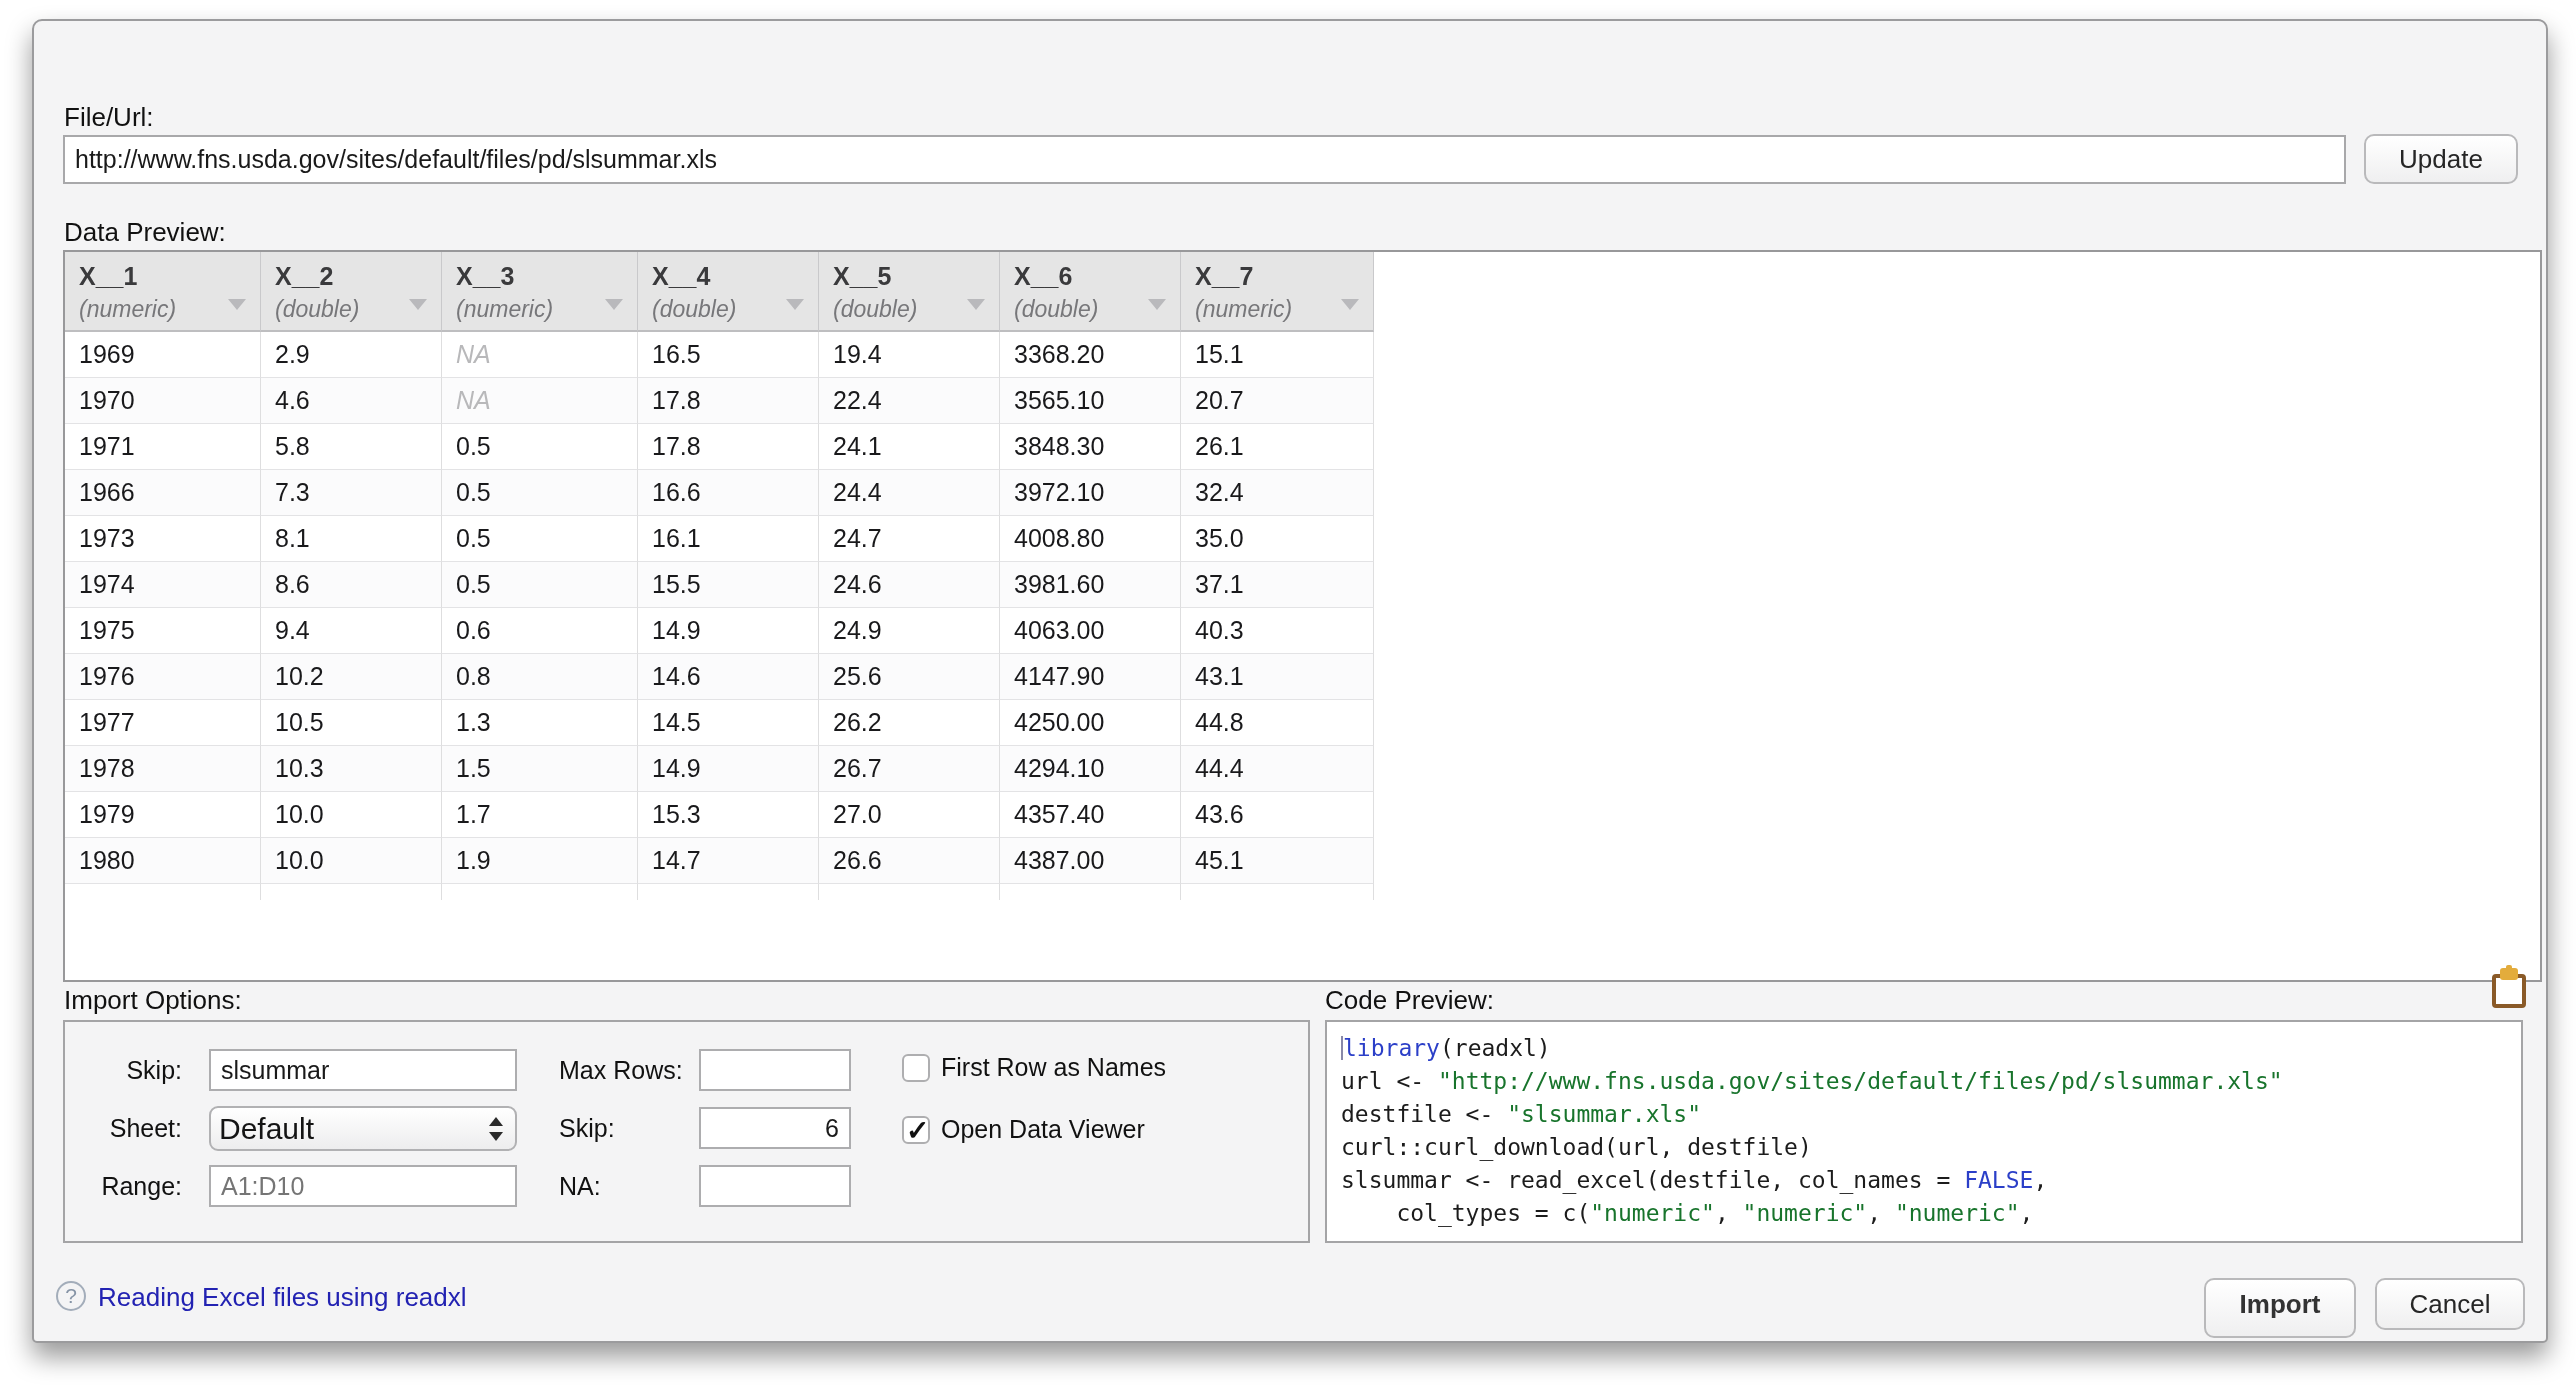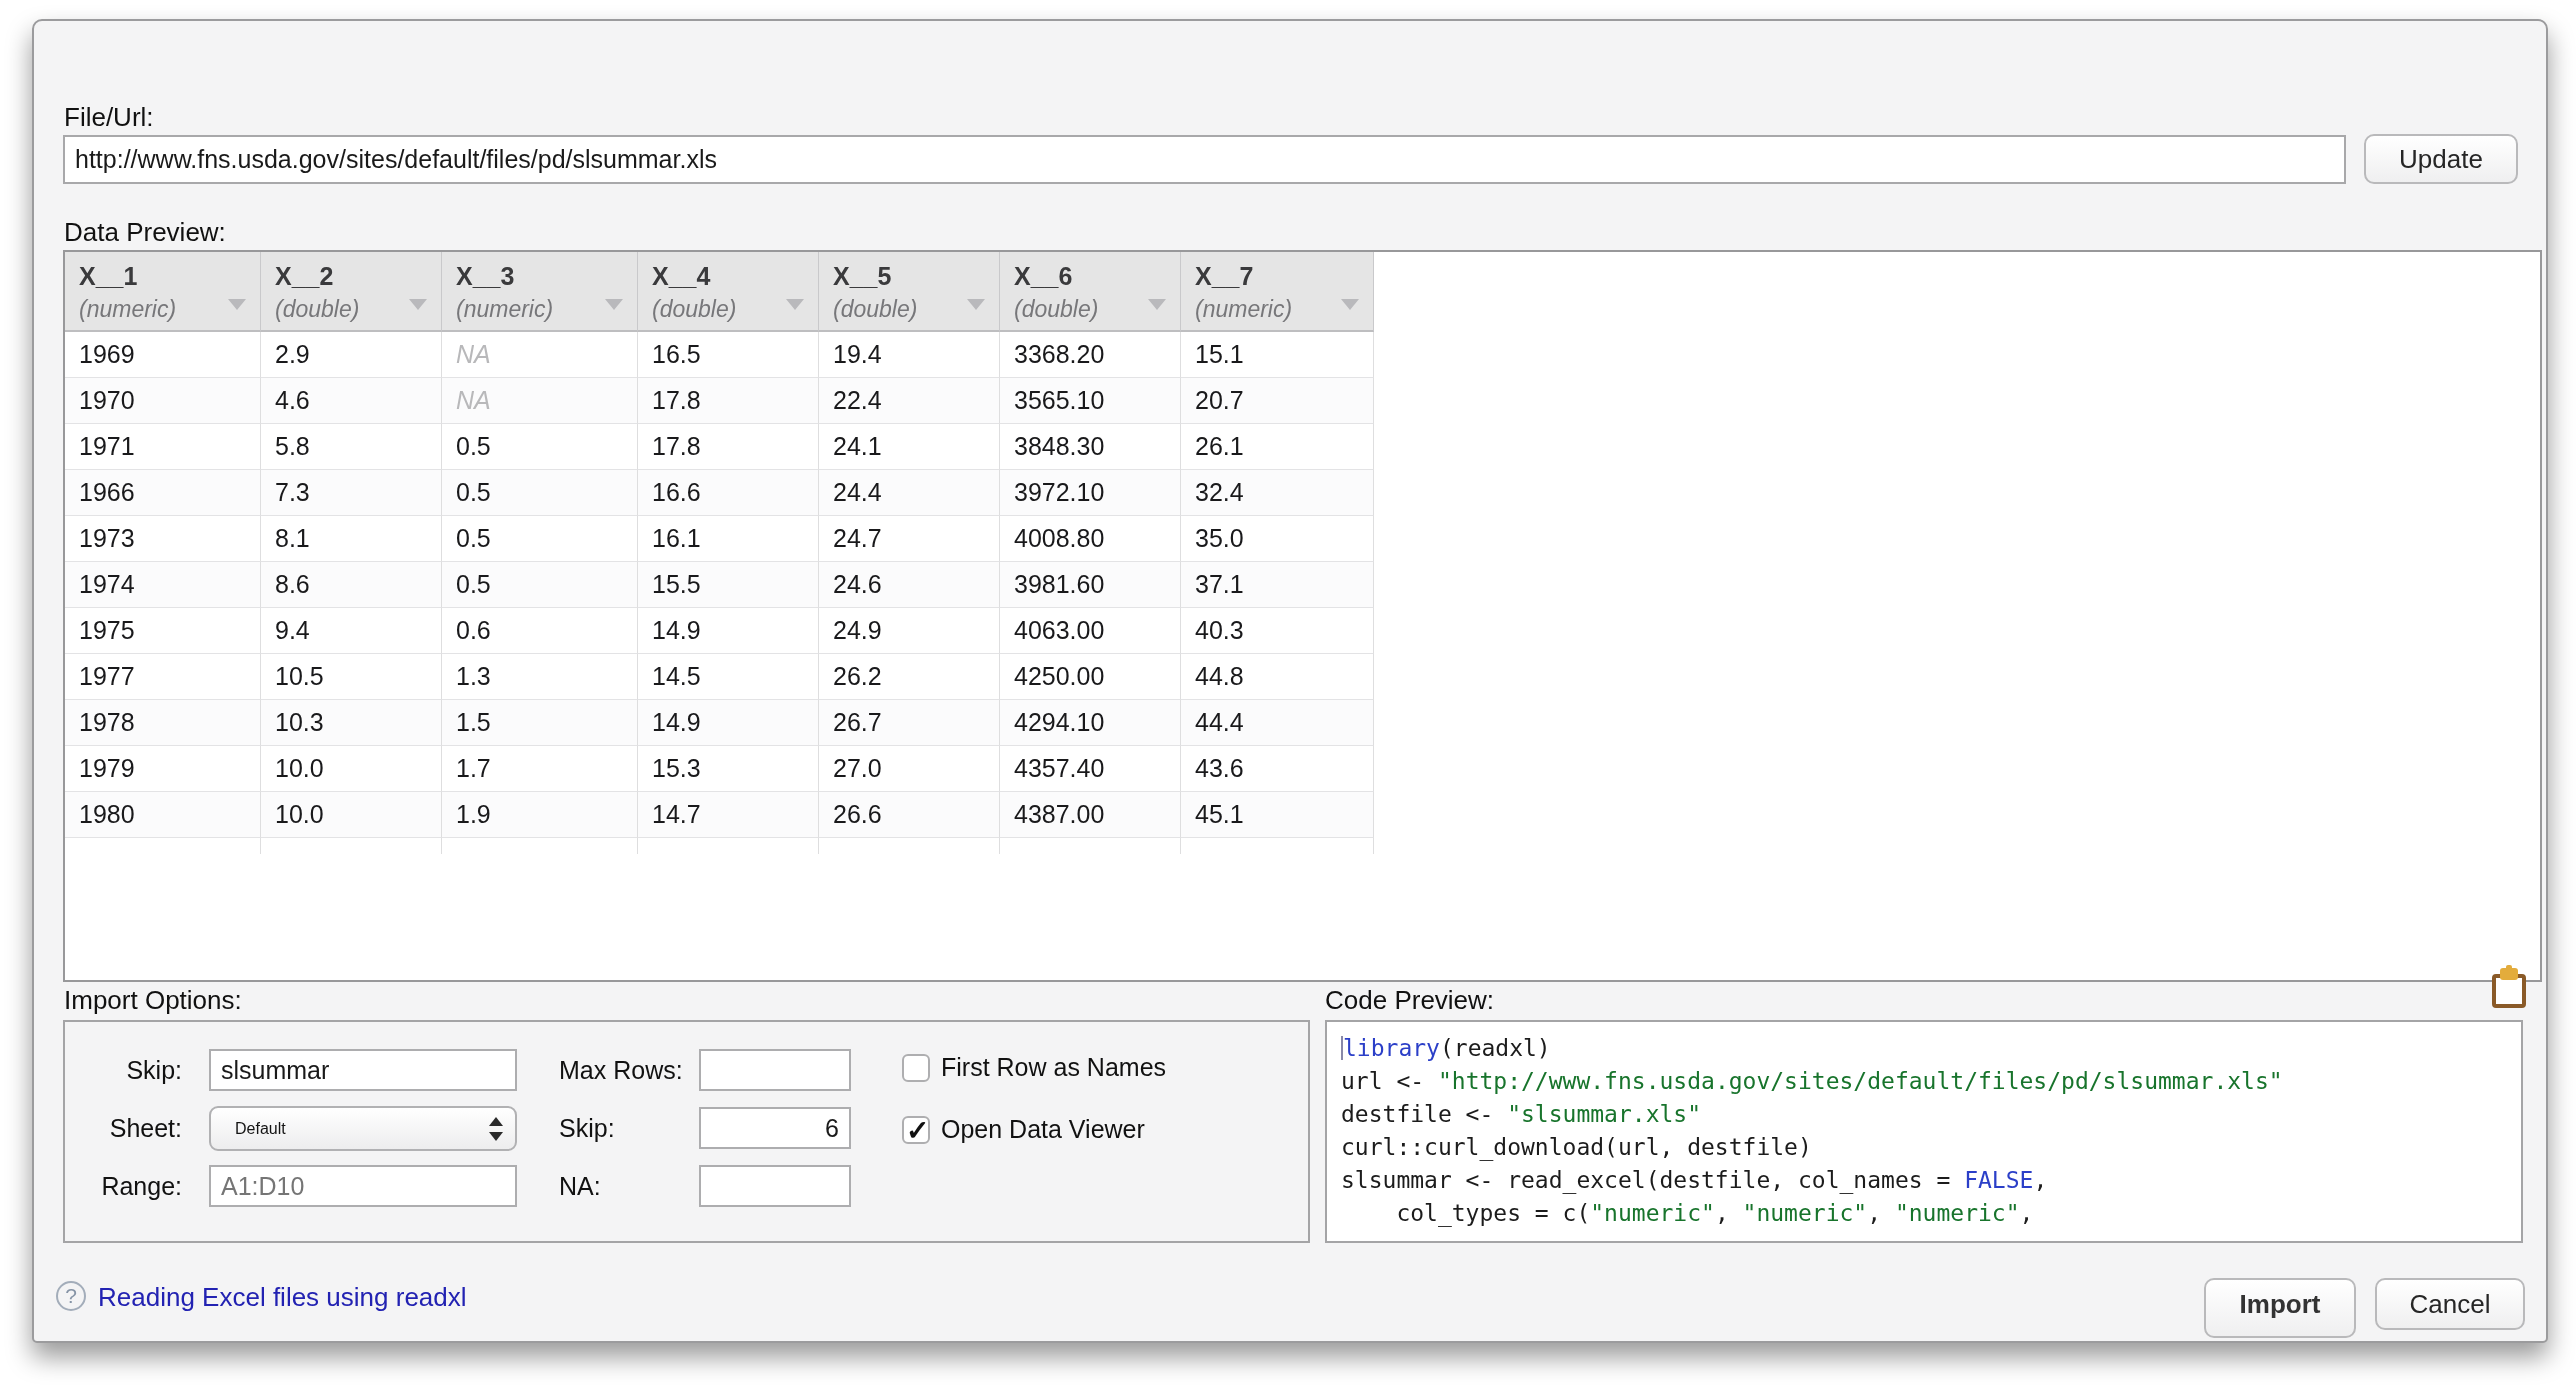--- a/index.html
+++ b/index.html
@@ -65,22 +65,22 @@
     position:absolute;left:29px;top:999px;width:1247px;height:223px;
     border:2px solid #a4a4a6;box-sizing:border-box;
   }
   .opt-lbl{position:absolute;font-size:25px;color:#111;line-height:42px;white-space:nowrap;}
   .opt-field{
     position:absolute;box-sizing:border-box;border:2px solid #adadaf;background:#fff;
     font-size:25px;font-family:inherit;color:#1a1a1a;padding:0 10px;outline:none;height:42px;
   }
   .dropdown{
     position:absolute;box-sizing:border-box;border:2px solid #b1b1b3;border-radius:9px;
-    background:linear-gradient(#ffffff,#ededee);font-size:16px;line-height:41px;
-    padding-left:24px;color:#141414;height:45px;
+    background:linear-gradient(#ffffff,#ededee);font-size:30px;line-height:41px;
+    padding-left:8px;color:#141414;height:45px;
   }
   .dd-arrows{position:absolute;right:12px;top:50%;transform:translateY(-50%);width:14px;height:26px;}
   .dd-arrows .up,.dd-arrows .down{position:absolute;left:0;width:0;height:0;
     border-left:7px solid transparent;border-right:7px solid transparent;}
   .dd-arrows .up{top:1px;border-bottom:9px solid #2a2a2a;}
   .dd-arrows .down{bottom:1px;border-top:9px solid #2a2a2a;}
   .cb-group{position:absolute;display:flex;align-items:center;}
   .cb{
     width:28px;height:28px;box-sizing:border-box;border:2px solid #aeaeb0;border-radius:6px;
     background:#fff;position:relative;flex:none;
@@ -217,20 +217,29 @@
           <div class="td" style="width: 193px;">37.1</div>
         </div>
         <div class="tr">
           <div class="td" style="width: 196px;">1975</div>
           <div class="td" style="width: 181px;">9.4</div>
           <div class="td" style="width: 196px;">0.6</div>
           <div class="td" style="width: 181px;">14.9</div>
           <div class="td" style="width: 181px;">24.9</div>
           <div class="td" style="width: 181px;">4063.00</div>
           <div class="td" style="width: 193px;">40.3</div>
+        </div>
+        <div class="tr alt">
+          <div class="td" style="width: 196px;">1976</div>
+          <div class="td" style="width: 181px;">10.2</div>
+          <div class="td" style="width: 196px;">0.8</div>
+          <div class="td" style="width: 181px;">14.6</div>
+          <div class="td" style="width: 181px;">25.6</div>
+          <div class="td" style="width: 181px;">4147.90</div>
+          <div class="td" style="width: 193px;">43.1</div>
         </div>
         <div class="tr">
           <div class="td" style="width: 196px;">1977</div>
           <div class="td" style="width: 181px;">10.5</div>
           <div class="td" style="width: 196px;">1.3</div>
           <div class="td" style="width: 181px;">14.5</div>
           <div class="td" style="width: 181px;">26.2</div>
           <div class="td" style="width: 181px;">4250.00</div>
           <div class="td" style="width: 193px;">44.8</div>
         </div>

